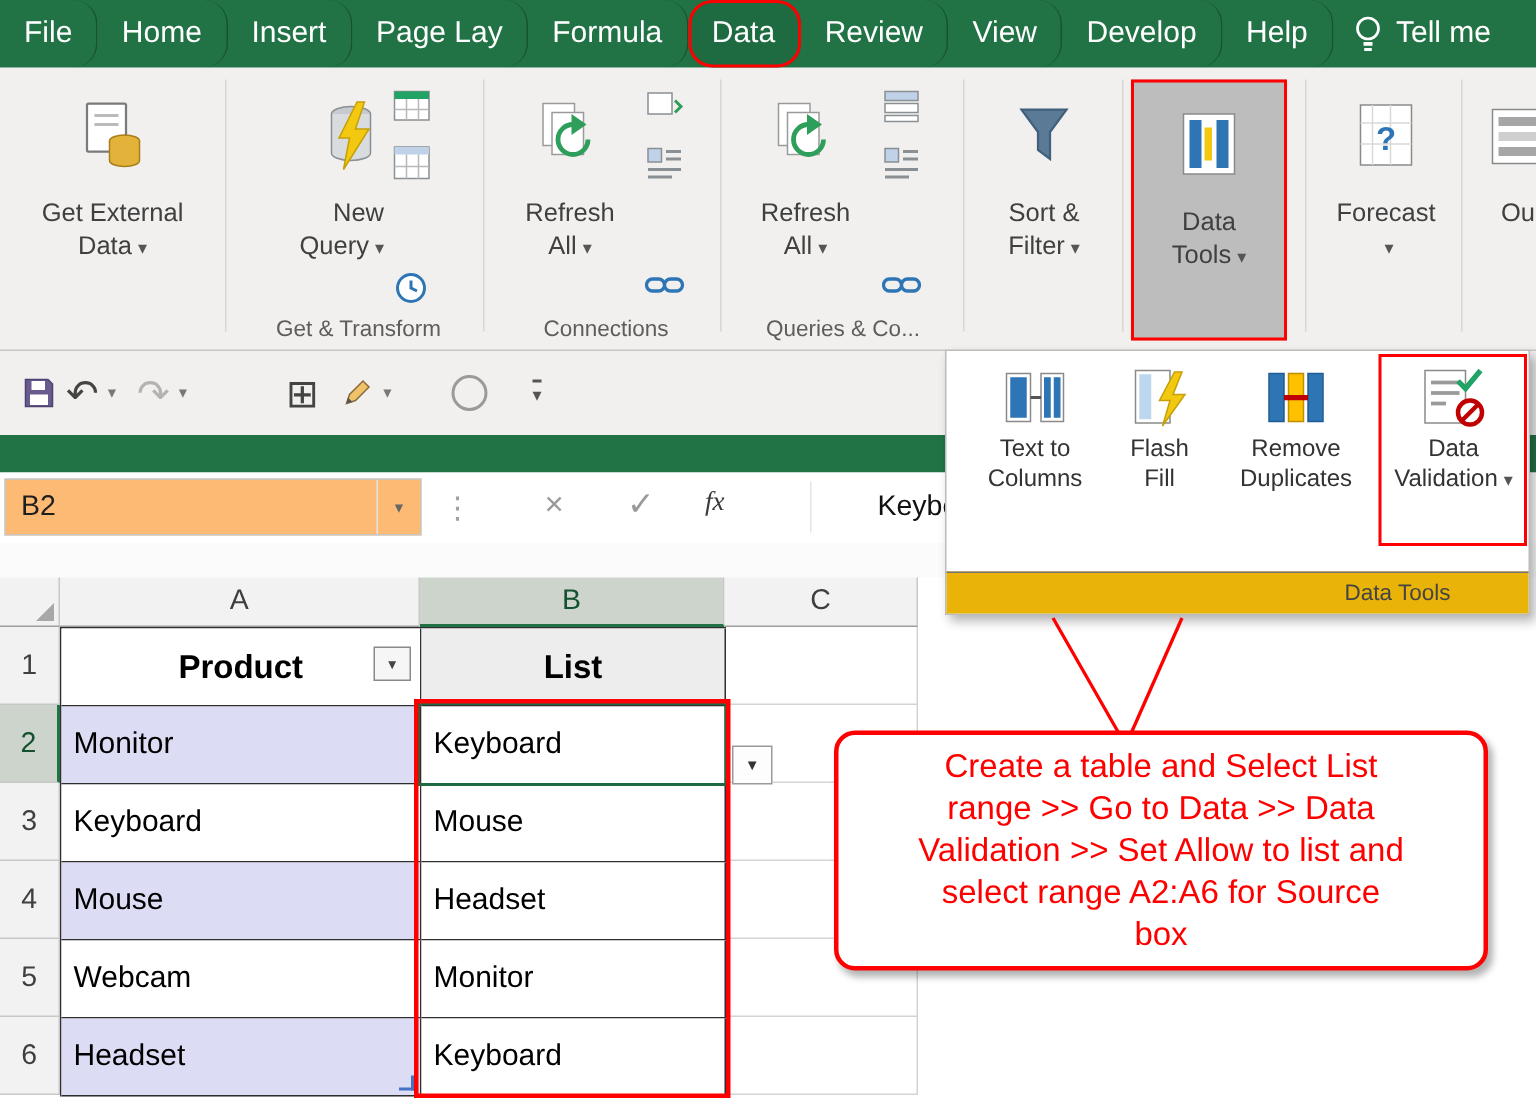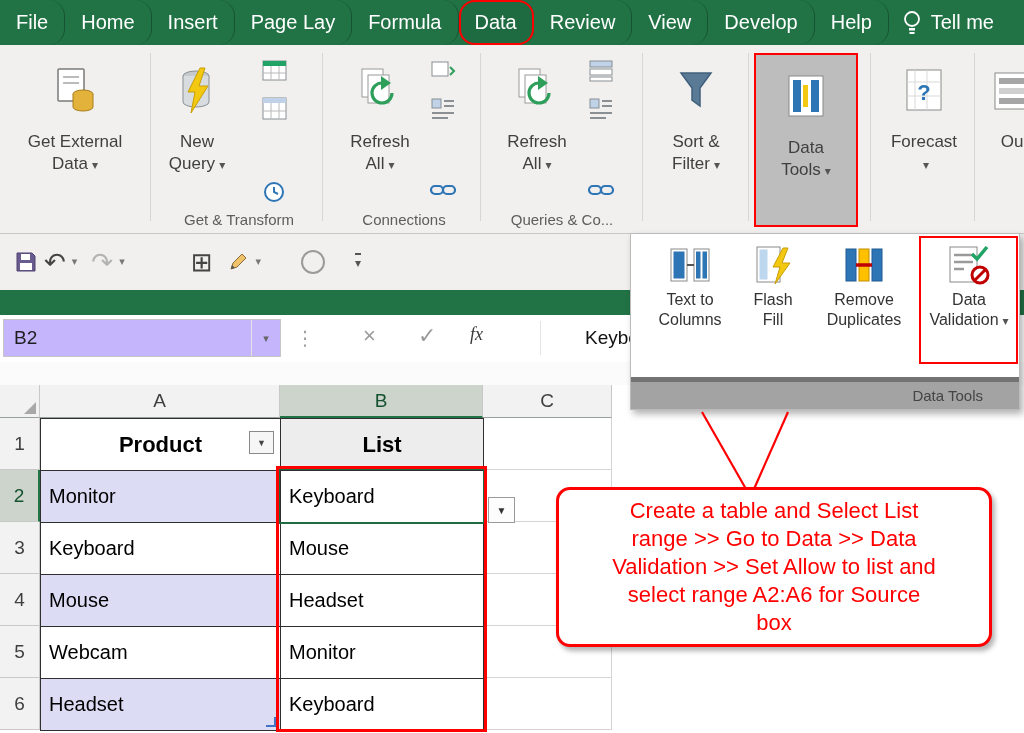--- a/index.html
+++ b/index.html
@@ -35,21 +35,21 @@
   .glyph{font-size:26px;line-height:26px;}
   .disabled{color:#b3b3b3;}
   .qchev{font-size:11px;color:#777;margin-right:14px;}
   .qcircle{width:20px;height:20px;border:2px solid #9a9a9a;border-radius:50%;margin:0 30px 0 26px;}
   .qmore{font-size:12px;color:#555;border-top:2px solid #555;padding-top:1px;}
   .greenstrip{position:absolute;left:0;top:290px;width:1024px;height:25px;background:#217346;}
 
   
   .fbar{position:absolute;left:0;top:315px;width:1024px;height:47px;background:#fff;border-bottom:1px solid #e3e3e3;}
   .namebox{position:absolute;left:3px;top:4px;width:278px;height:38px;border:1px solid #c6c6c6;box-sizing:border-box;
-           display:flex;align-items:center;font-size:19px;color:#1f1f1f;padding-left:10px;background:#c4b5fd;}
+           display:flex;align-items:center;font-size:19px;color:#1f1f1f;padding-left:10px;background:#fdba74;}
   .nb-chev{margin-left:auto;width:28px;align-self:stretch;border-left:1px solid #e4e4e4;
            display:flex;align-items:center;justify-content:center;font-size:11px;color:#666;}
   .fdots{position:absolute;left:295px;top:11px;font-size:20px;color:#a0a0a0;}
   .fbtn{position:absolute;top:8px;font-size:22px;color:#9a9a9a;}
   .fx{position:absolute;left:470px;top:9px;font-family:"Liberation Serif",serif;font-style:italic;
       font-size:18px;color:#3a3a3a;}
   .fvdiv{position:absolute;left:540px;top:6px;height:34px;width:1px;background:#e4e4e4;}
   .formula{position:absolute;left:585px;top:4px;height:38px;display:flex;align-items:center;font-size:19px;color:#111;}
   .subfbar{position:absolute;left:0;top:362px;width:1024px;height:23px;background:#fbfbfb;}
 
@@ -80,22 +80,22 @@
   .selbox{position:absolute;left:278px;top:468px;width:207px;height:56px;border:2px solid #1e6b41;box-sizing:border-box;z-index:4;}
   .redrange{position:absolute;left:276px;top:466px;width:211px;height:266px;border:3px solid #ff0000;box-sizing:border-box;z-index:5;}
   .dvdrop{position:absolute;left:488px;top:497px;width:25px;height:24px;border:1px solid #9a9a9a;background:#fdfdfd;
           display:flex;align-items:center;justify-content:center;font-size:10px;color:#333;z-index:6;}
 
   
   .flyout{position:absolute;left:630px;top:233px;width:390px;height:177px;background:#fff;border:1px solid #bbb;
           box-sizing:border-box;box-shadow:3px 4px 7px rgba(0,0,0,.3);z-index:20;}
   .fly-item{position:absolute;top:10px;display:flex;flex-direction:column;align-items:center;gap:4px;
             font-size:16px;line-height:20px;color:#333;text-align:center;cursor:default;}
-  .fly-footer{position:absolute;left:0;right:0;bottom:0;height:27px;background:#a3a3a3;border-top:5px solid #737373;
-              display:flex;align-items:center;justify-content:flex-end;padding-right:36px;font-size:15px;color:#444;}
+  .fly-footer{position:absolute;left:0;right:0;bottom:0;height:27px;background:#eab308;border-top:1px solid #737373;
+              display:flex;align-items:center;justify-content:flex-end;padding-right:52px;font-size:15px;color:#444;}
   .dvredbox{position:absolute;left:288px;top:2px;width:99px;height:128px;border:2px solid #ff0000;box-sizing:border-box;}
 
   
   .arrows{position:absolute;left:0;top:0;width:1024px;height:733px;pointer-events:none;z-index:25;}
   .callout{position:absolute;left:556px;top:487px;width:436px;height:160px;border:3px solid #ff0000;border-radius:14px;
            background:#fff;box-shadow:3px 4px 5px rgba(0,0,0,.3);display:flex;flex-direction:column;
            justify-content:center;align-items:center;color:#ff0000;font-size:22px;line-height:28px;
            text-align:center;box-sizing:border-box;z-index:26;}
 </style>
 </head>
@@ -134,21 +134,21 @@
           <line x1="10" y1="17" x2="26" y2="17" stroke="#bbb" stroke-width="2"></line>
           <ellipse cx="30" cy="28" rx="10" ry="4" fill="#e2b23a" stroke="#a87e18"></ellipse>
           <path d="M20 28 v13 a10 4 0 0 0 20 0 V28" fill="#e2b23a" stroke="#a87e18"></path>
         </svg>
       </div>
       <div class="lbl">Get External</div>
       <div class="lbl"><span>Data</span><span class="chev">▾</span></div>
     </div>
     <div class="vdiv" style="left:150px;"></div>
 
-    <div class="bigbtn" style="left:153px;width:88px;">
+    <div class="bigbtn" style="left:168px;width:88px;align-items:flex-end;">
       <div class="bicon">
         <svg width="42" height="50" viewBox="0 0 42 50">
           <ellipse cx="20" cy="10" rx="13" ry="5" fill="#c6cace" stroke="#8a8f94"></ellipse>
           <path d="M7 10 v26 a13 5 0 0 0 26 0 V10" fill="#d8dcdf" stroke="#8a8f94"></path>
           <polygon points="24,2 12,26 19,26 15,47 32,20 23,20 29,2" fill="#f2c811" stroke="#c79f06"></polygon>
         </svg>
       </div>
       <div class="lbl">New</div>
       <div class="lbl"><span>Query</span><span class="chev">▾</span></div>
     </div>

